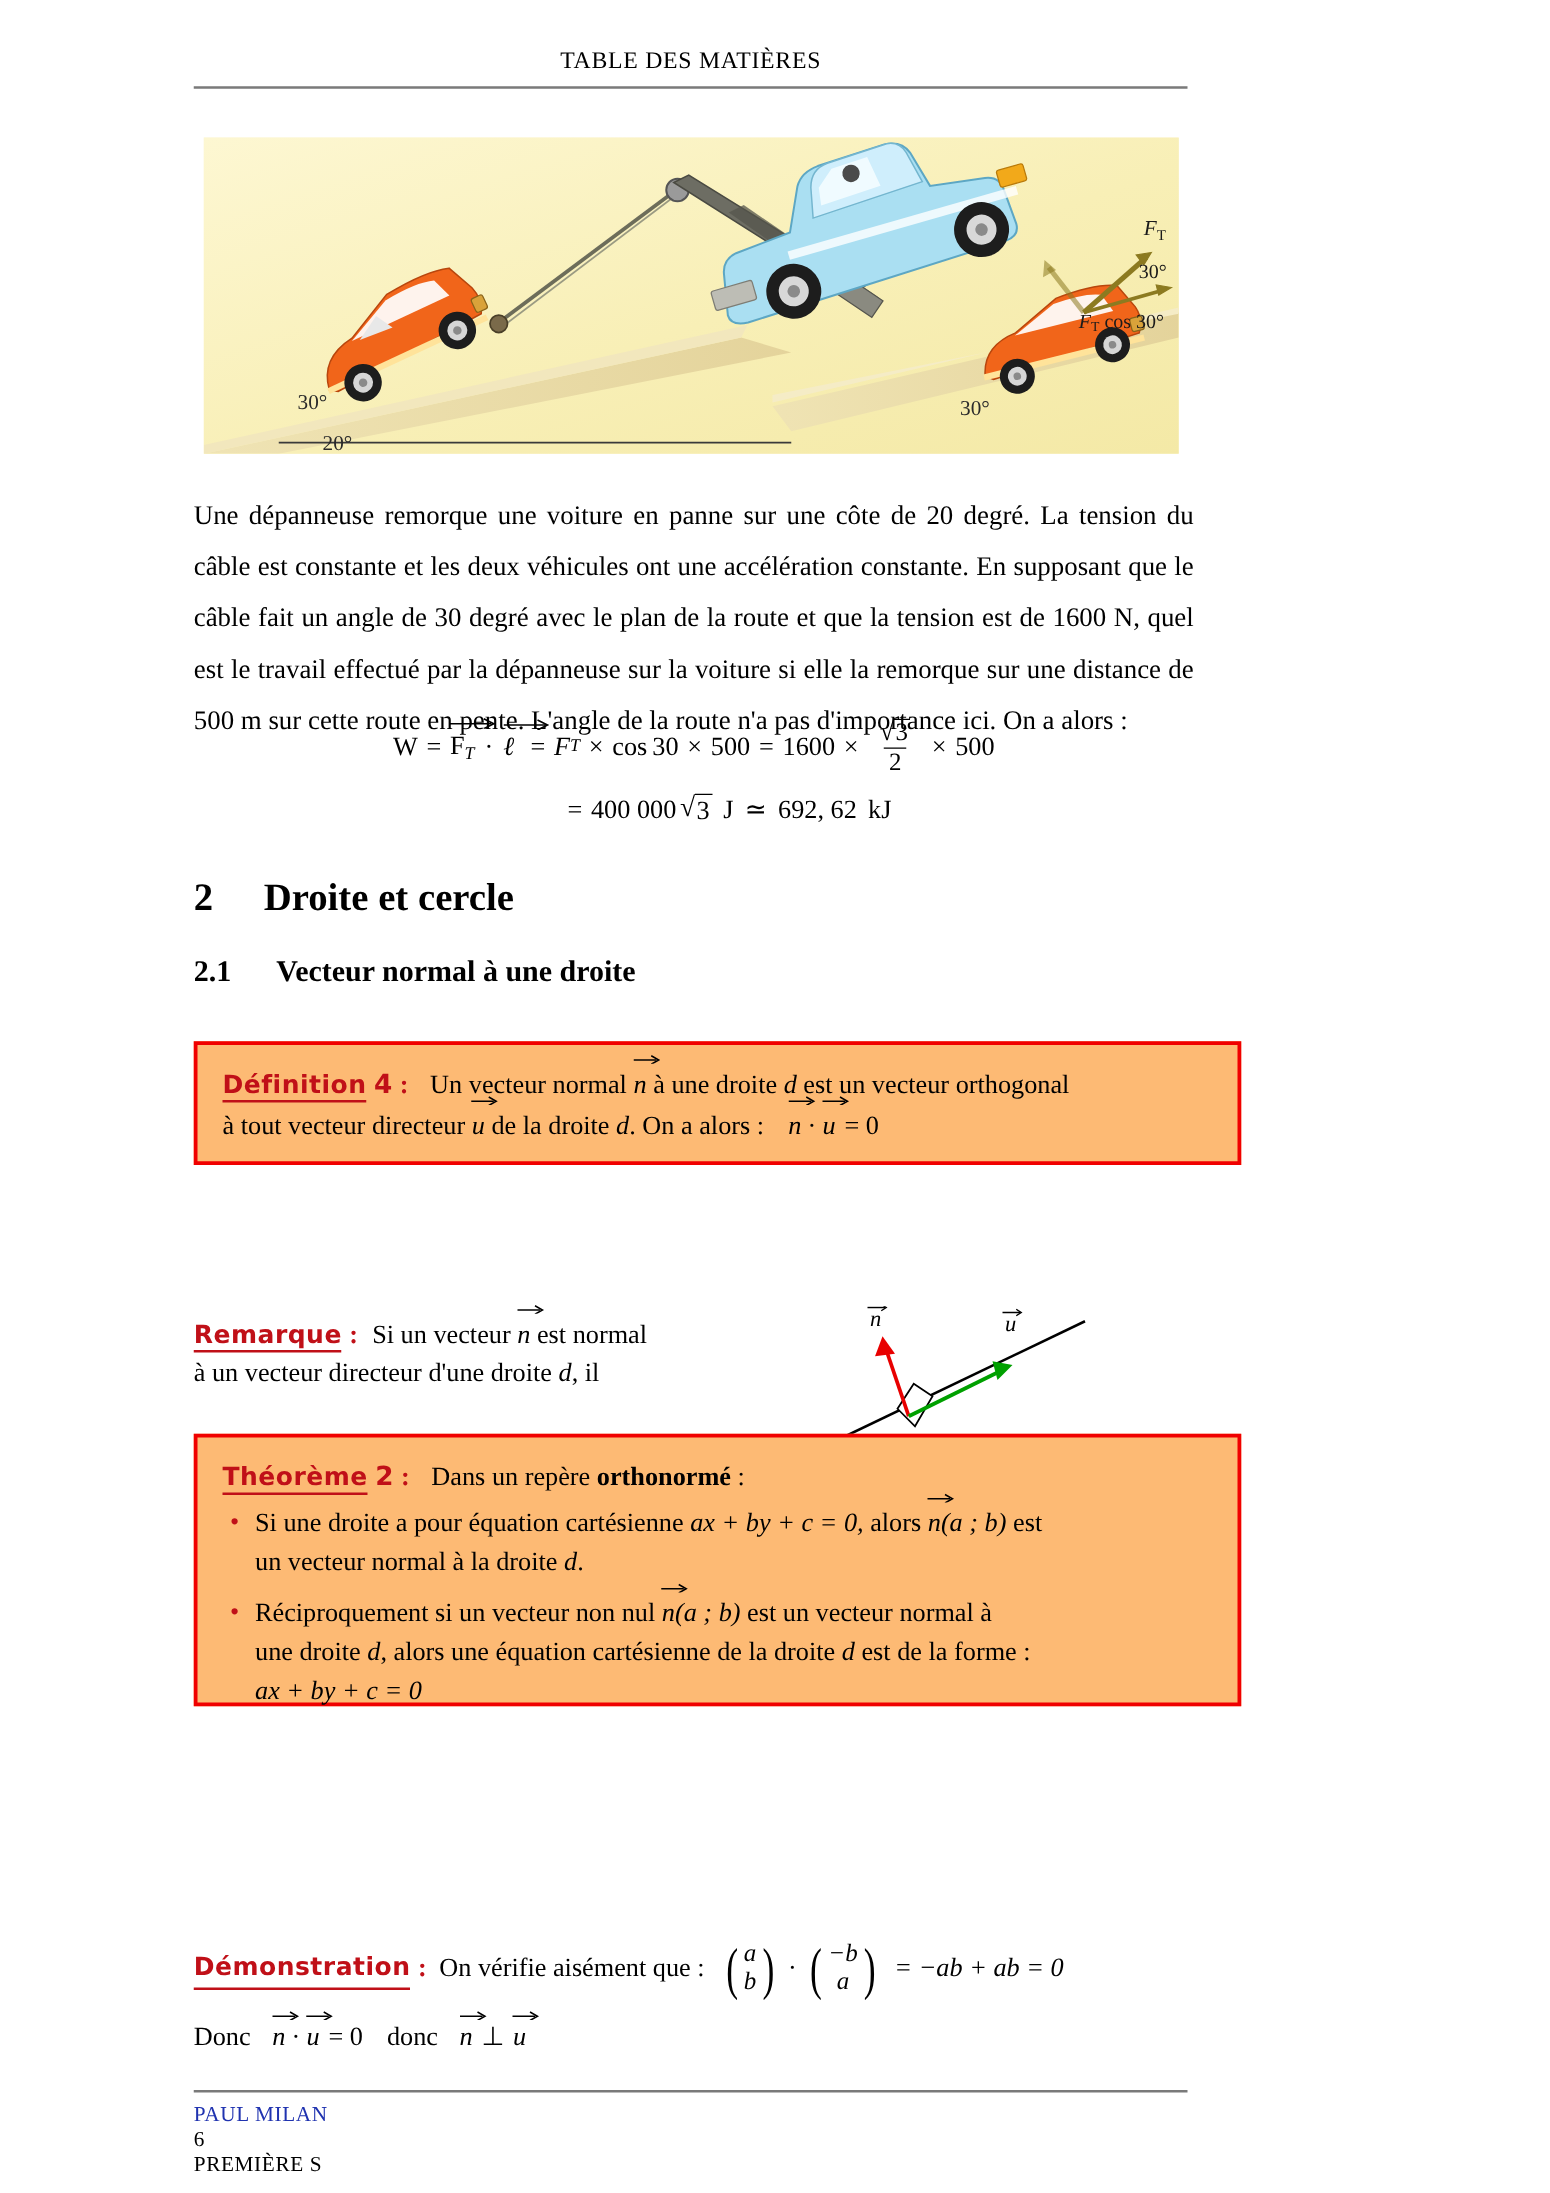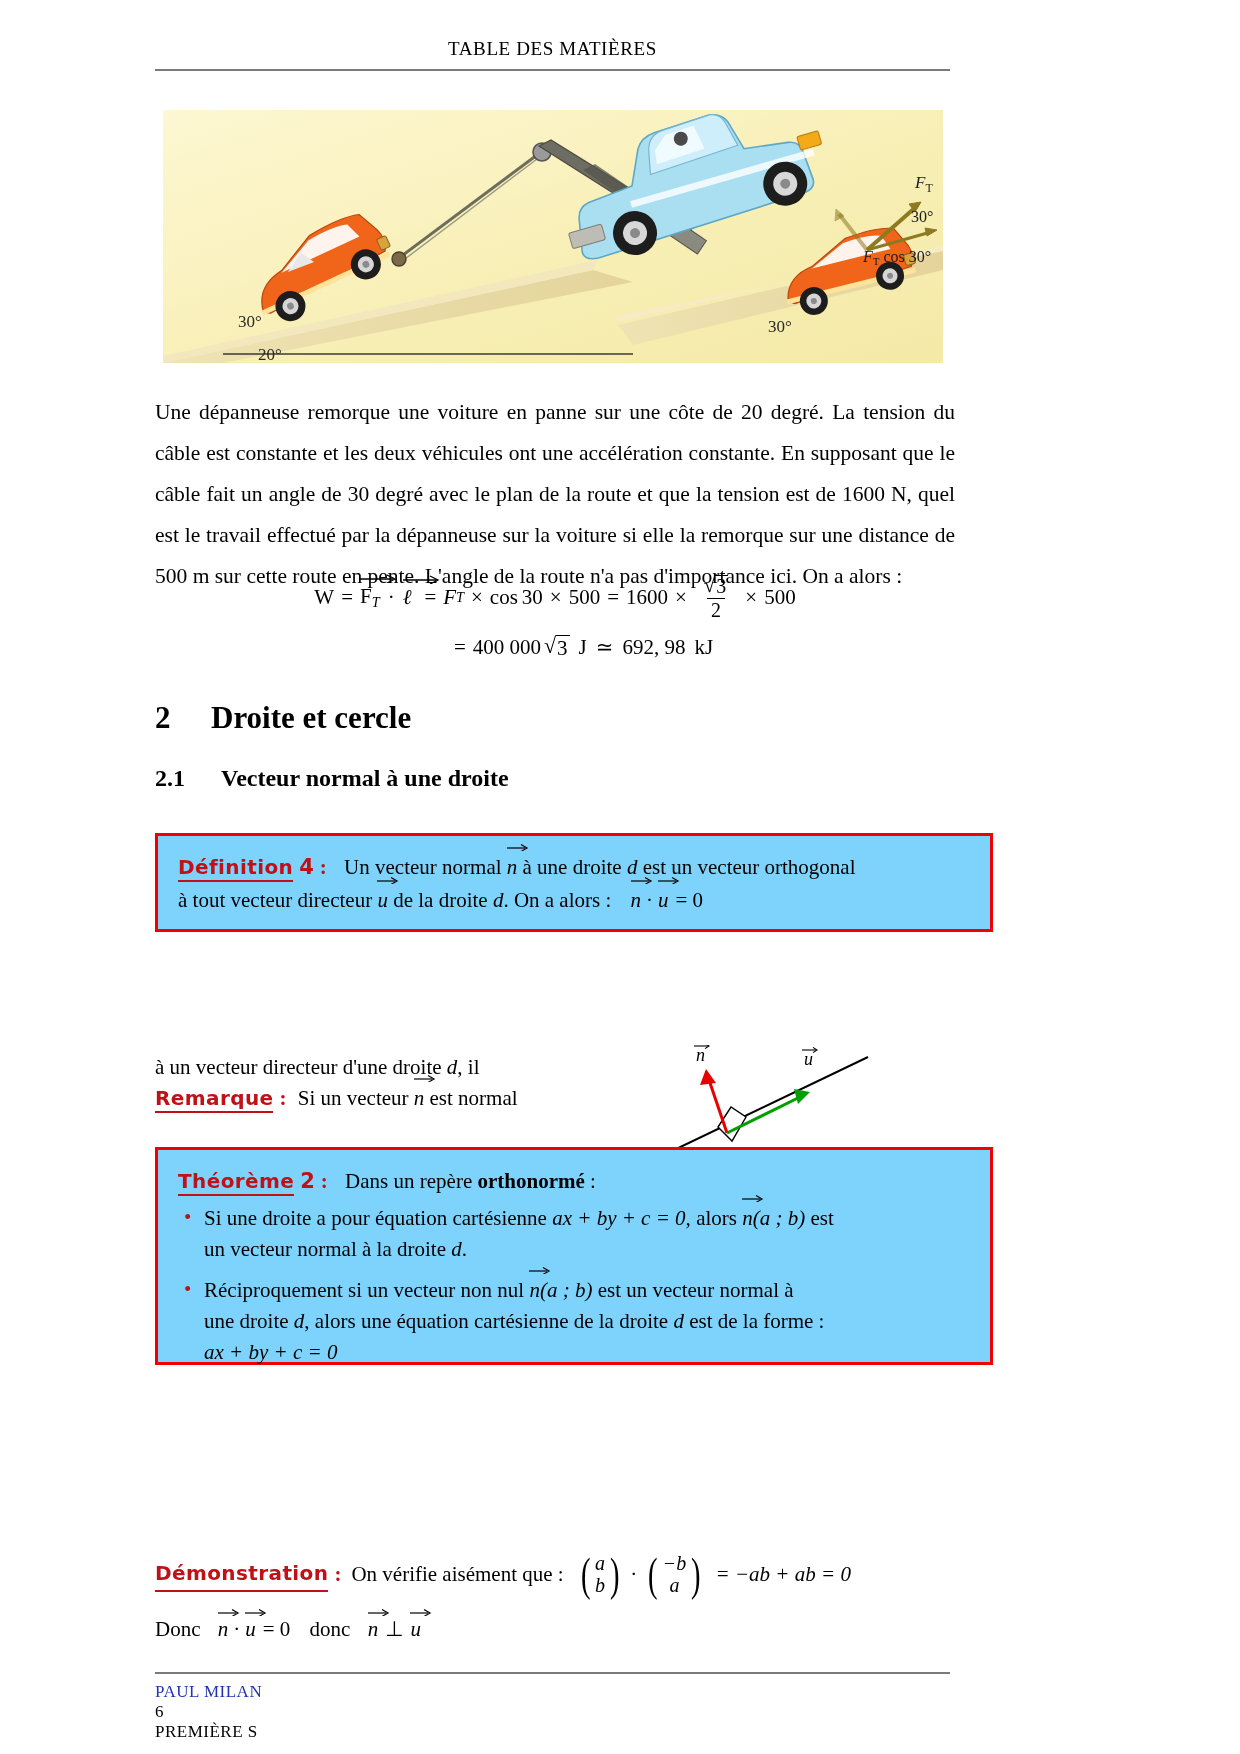--- a/index.html
+++ b/index.html
@@ -131,21 +131,21 @@
     position: absolute;
     left: 155px;
     font-weight: bold;
     font-size: 24px;
   }
   .h-sub .num { display: inline-block; width: 66px; }
 
   
   .framebox {
     position: absolute;
-    background: #7dd3fc;
+    background: #fdba74;
     border: 3px solid #f00000;
     box-sizing: border-box;
   }
   .framebox .inner {
     padding: 16px 20px 14px 20px;
     font-size: 21px;
     line-height: 31px;
   }
   .hand {
     font-family: "DejaVu Sans", sans-serif;
@@ -420,21 +420,21 @@
 
     <div class="math-line second">
       <span style="padding:0 7px">=</span>
       <span>400 000</span>
       <span class="sqrt" style="margin-left:3px">
         <span class="radix">√</span>
           <span class="rad-body">3</span>
       </span>
       <span style="padding-left:9px" class="mup">J</span>
       <span style="padding:0 9px">≃</span>
-      <span>692, 98</span>
+      <span>692, 62</span>
       <span style="padding-left:9px" class="mup">kJ</span>
     </div>
 
   </div>
 
   <div class="h-section" style="top:700px">
     <span class="num">2</span><span>Droite et cercle</span>
   </div>
 
   <div class="h-sub" style="top:765px">
@@ -461,28 +461,28 @@
             </svg><span class="mi">n</span></span><span style="padding:0 5px">·</span><span class="arrowbar"><svg class="ab" style="top:-9px;height:8px" viewBox="0 0 24 8" preserveAspectRatio="none">
               <line x1="1" y1="5" x2="19" y2="5" stroke="#000" stroke-width="1.2"></line>
               <polyline points="15,1.6 21,5 15,8.4" fill="none" stroke="#000" stroke-width="1.2"></polyline>
             </svg><span class="mi">u</span></span><span style="margin-left:7px">= 0</span>
       </div>
     </div>
   </div>
 
   <div class="remark">
     <div>
-      <span>à un vecteur directeur d'une droite </span><span class="mi">d</span><span>, il</span>
-    </div>
-    <div>
       <span class="hand">Remarque</span><span class="colon-red">:</span>
       <span style="margin-left:6px">Si un vecteur </span><span class="arrowbar"><svg class="ab" style="top:-9px;height:8px" viewBox="0 0 24 8" preserveAspectRatio="none">
             <line x1="1" y1="5" x2="19" y2="5" stroke="#000" stroke-width="1.2"></line>
             <polyline points="15,1.6 21,5 15,8.4" fill="none" stroke="#000" stroke-width="1.2"></polyline>
           </svg><span class="mi">n</span></span><span> est normal</span>
+    </div>
+    <div>
+      <span>à un vecteur directeur d'une droite </span><span class="mi">d</span><span>, il</span>
     </div>
   </div>
 
   <div class="minifig">
     <svg viewBox="0 0 350 140" width="350" height="140" xmlns="http://www.w3.org/2000/svg">
 
       <line x1="22" y1="130" x2="268" y2="12" stroke="#000000" stroke-width="2"></line>
 
       <polygon points="118,82 132,96 146,72 131,62" fill="#ffffff" stroke="#000000" stroke-width="1.4"></polygon>
 

